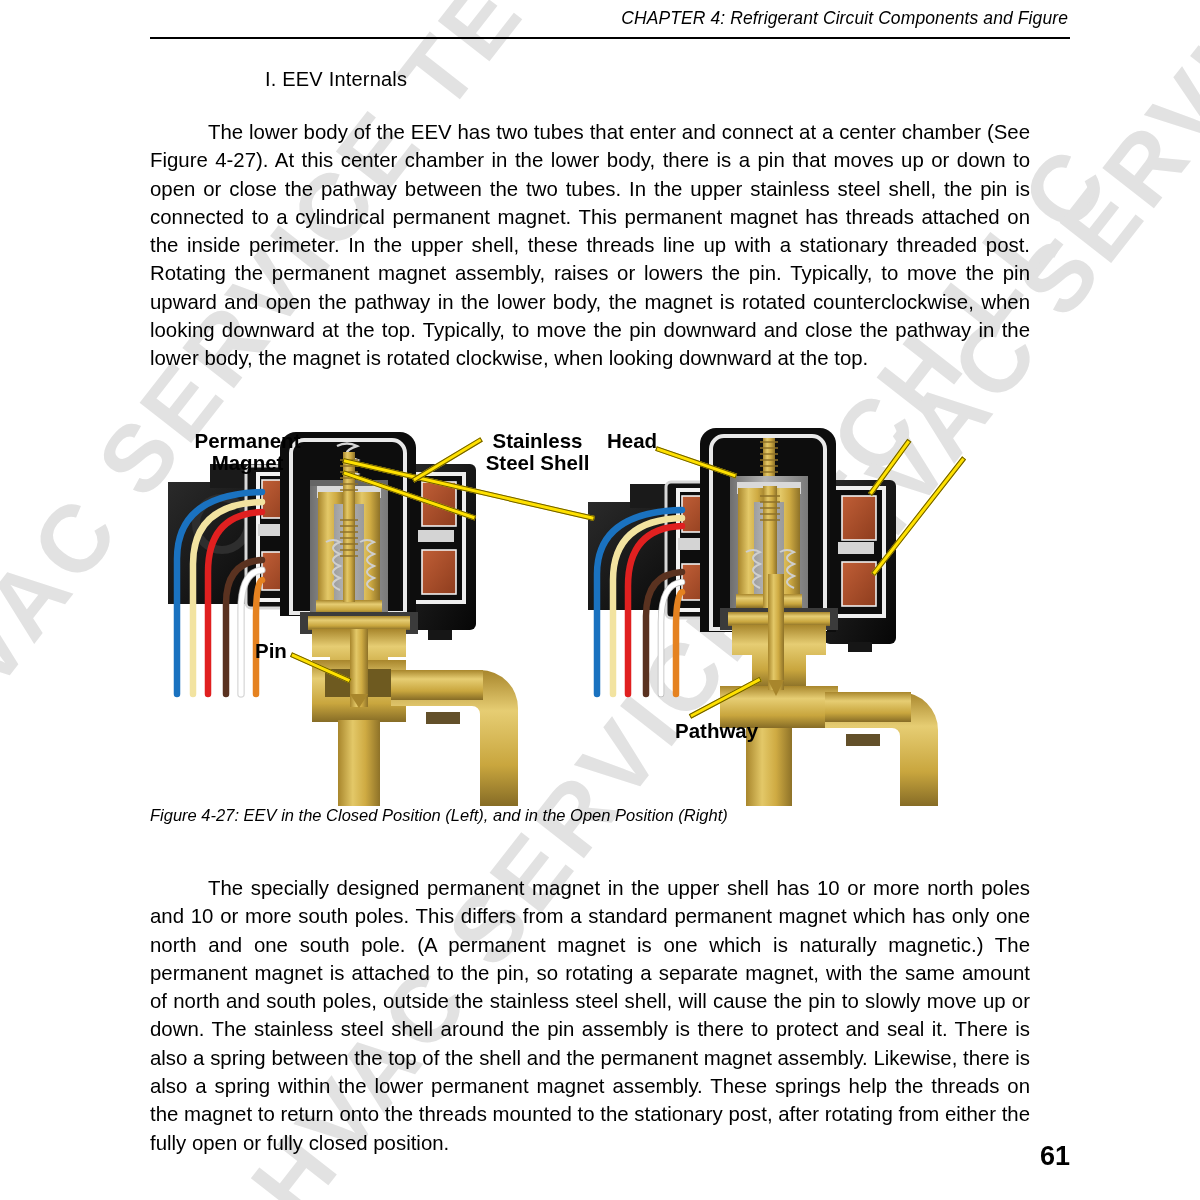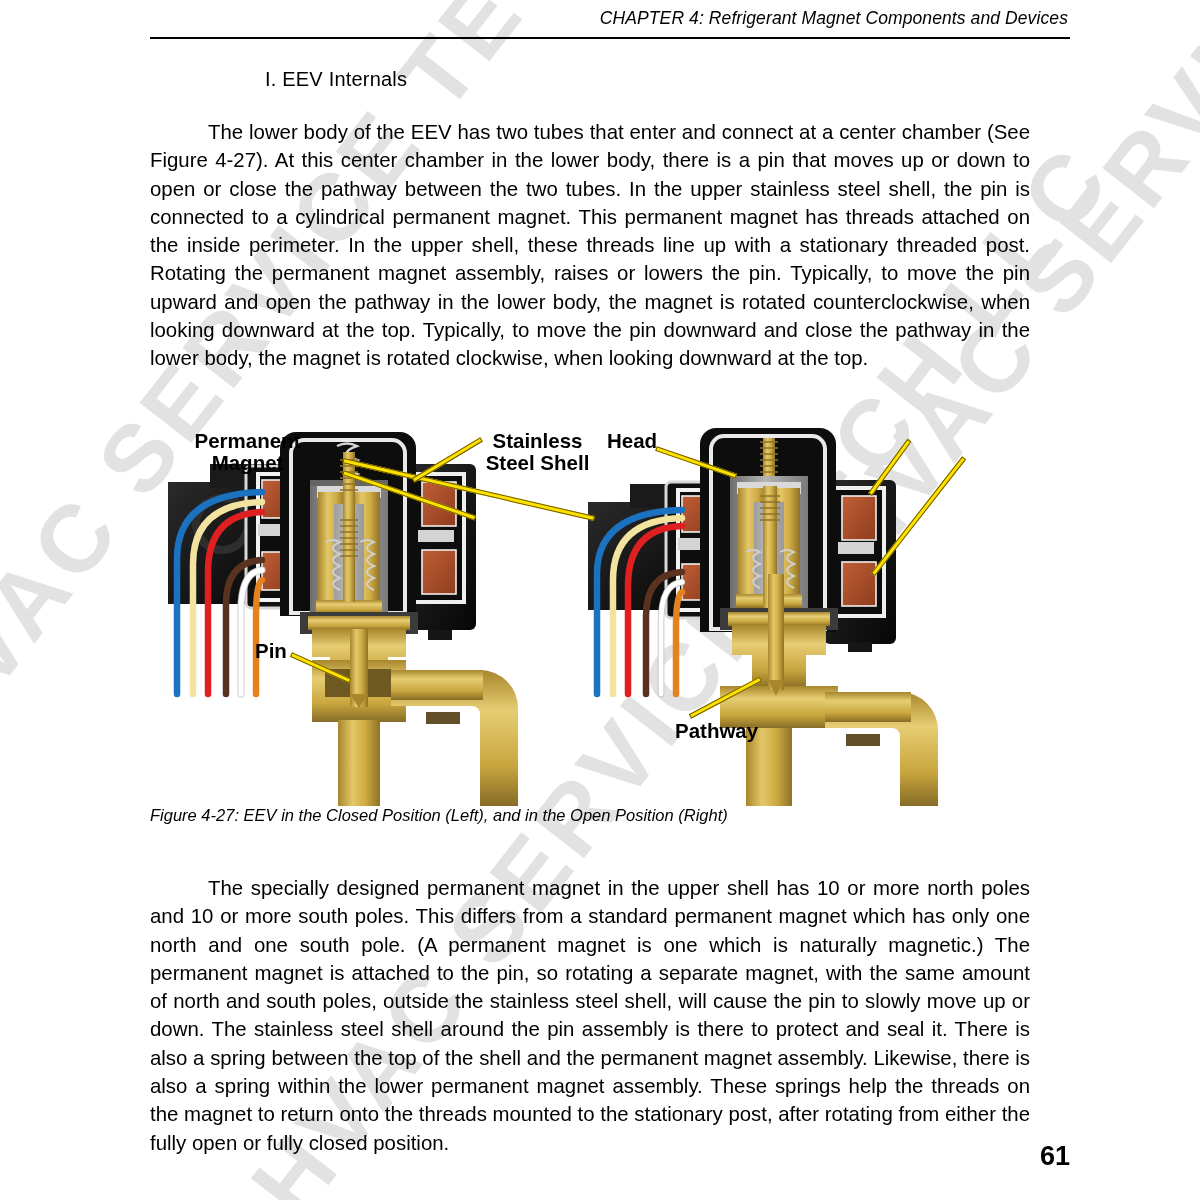--- a/index.html
+++ b/index.html
@@ -108,21 +108,21 @@
 
 <div id="watermark-layer">
   <div class="wm-text wm-a">HVAC SERVICE TECH LLC</div>
   <div class="wm-text wm-b">HVAC SERVICE TECH LLC</div>
   <div class="wm-text wm-c">HVAC SERVICE TECH LLC</div>
 </div>
 
 <div id="page">
 
   <div id="running-header">
-    <div class="hdr-text">CHAPTER 4: Refrigerant Magnet Components and Devices</div>
+    <div class="hdr-text">CHAPTER 4: Refrigerant Circuit Components and Figure</div>
     <div class="hdr-rule"></div>
   </div>
 
   <div id="section-title">I. EEV Internals</div>
 
   <div class="body-par" id="par-1"><span class="indent"></span><span>The lower body of the EEV has two tubes that enter and connect at a center chamber (See Figure 4-27). At this center chamber in the lower body, there is a pin that moves up or down to open or close the pathway between the two tubes. In the upper stainless steel shell, the pin is connected to a cylindrical permanent magnet. This permanent magnet has threads attached on the inside perimeter. In the upper shell, these threads line up with a stationary threaded post. Rotating the permanent magnet assembly, raises or lowers the pin. Typically, to move the pin upward and open the pathway in the lower body, the magnet is rotated counterclockwise, when looking downward at the top. Typically, to move the pin downward and close the pathway in the lower body, the magnet is rotated clockwise, when looking downward at the top.</span></div>
 
   <div id="figure-block">
     <div id="figure-canvas">
 

